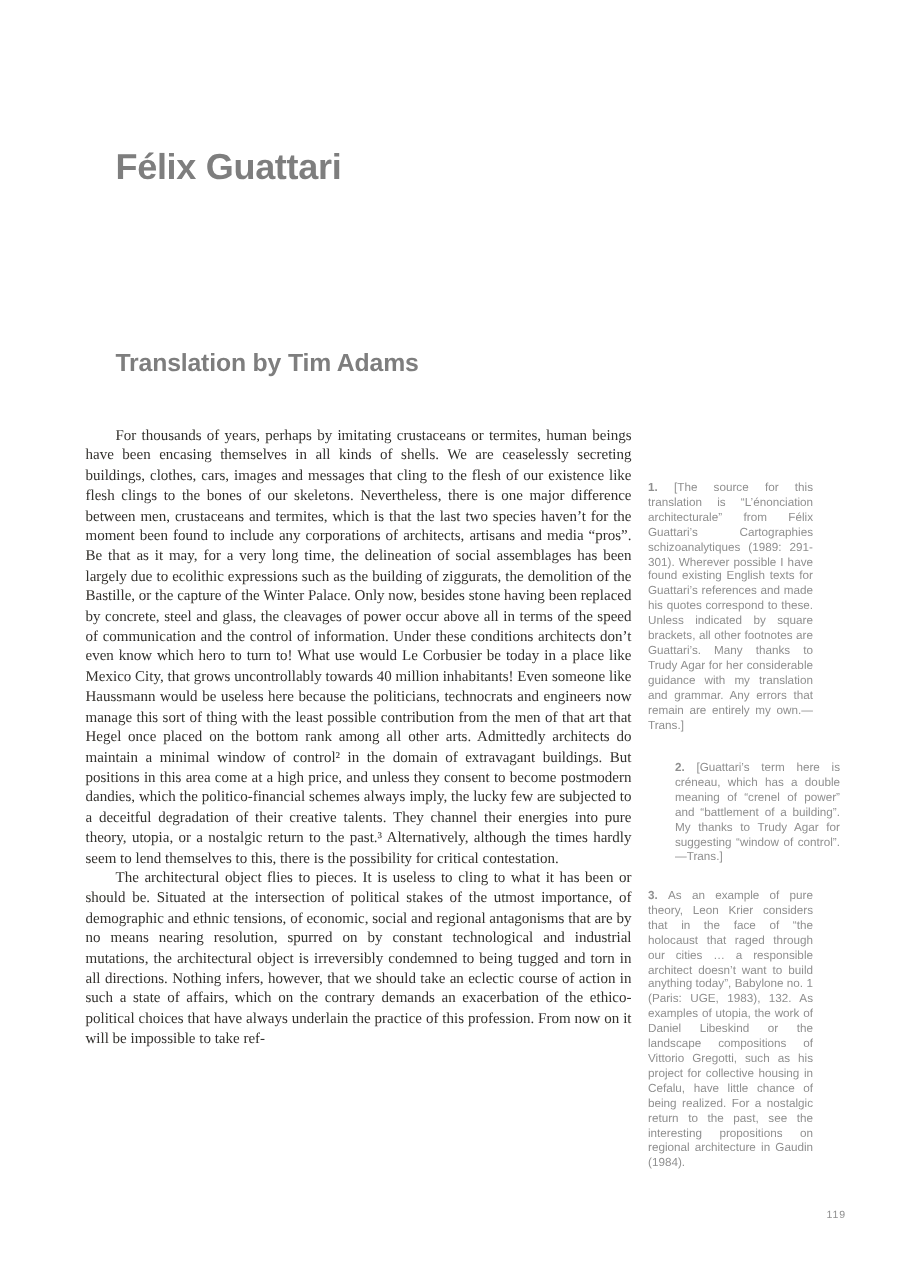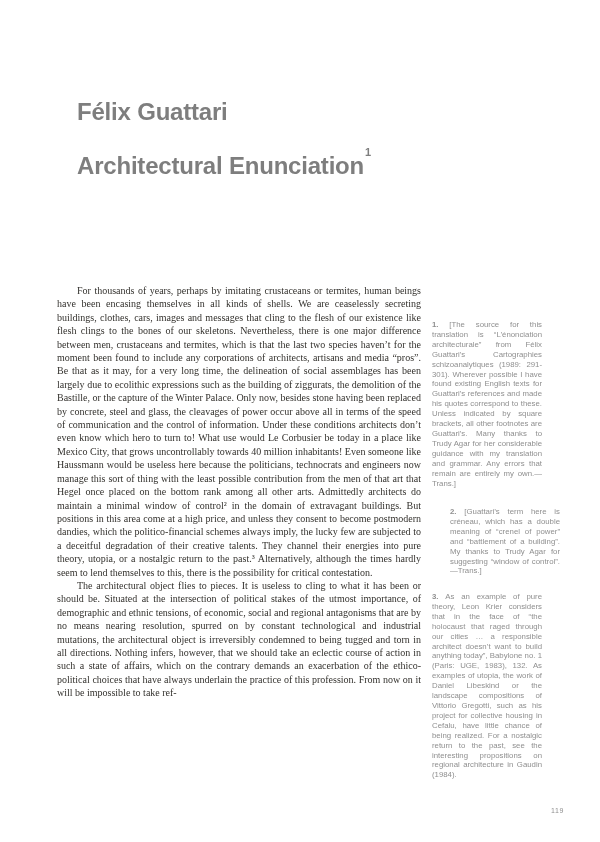--- a/index.html
+++ b/index.html
@@ -81,24 +81,22 @@
     color: var(--notes-ink, #8f8f8f);
   }
 </style>
 </head>
 <body>
 
 <div class="page">
 
   <div class="author">Félix Guattari</div>
 
-  <div class="article-title">
-    <span>Architectural Enunciation</span><sup>1</sup>
-  </div>
 
+  <div class="translator">Translation by Tim Adams</div>
 
   <div class="body-col">
     <p>For thousands of years, perhaps by imitating crustaceans or termites, human beings have been encasing themselves in all kinds of shells. We are ceaselessly secreting buildings, clothes, cars, images and messages that cling to the flesh of our existence like flesh clings to the bones of our skeletons. Nevertheless, there is one major difference between men, crustaceans and termites, which is that the last two species haven’t for the moment been found to include any corporations of architects, artisans and media “pros”. Be that as it may, for a very long time, the delineation of social assemblages has been largely due to ecolithic expressions such as the building of ziggurats, the demolition of the Bastille, or the capture of the Winter Palace. Only now, besides stone having been replaced by concrete, steel and glass, the cleavages of power occur above all in terms of the speed of communication and the control of information. Under these conditions architects don’t even know which hero to turn to! What use would Le Corbusier be today in a place like Mexico City, that grows uncontrollably towards 40 million inhabitants! Even someone like Haussmann would be useless here because the politicians, technocrats and engineers now manage this sort of thing with the least possible contribution from the men of that art that Hegel once placed on the bottom rank among all other arts. Admittedly architects do maintain a minimal window of control² in the domain of extravagant buildings. But positions in this area come at a high price, and unless they consent to become postmodern dandies, which the politico-financial schemes always imply, the lucky few are subjected to a deceitful degradation of their creative talents. They channel their energies into pure theory, utopia, or a nostalgic return to the past.³ Alternatively, although the times hardly seem to lend themselves to this, there is the possibility for critical contestation.</p>
     <p>The architectural object flies to pieces. It is useless to cling to what it has been or should be. Situated at the intersection of political stakes of the utmost importance, of demographic and ethnic tensions, of economic, social and regional antagonisms that are by no means nearing resolution, spurred on by constant technological and industrial mutations, the architectural object is irreversibly condemned to being tugged and torn in all directions. Nothing infers, however, that we should take an eclectic course of action in such a state of affairs, which on the contrary demands an exacerbation of the ethico-political choices that have always underlain the practice of this profession. From now on it will be impossible to take ref-</p>
   </div>
 
   <div class="note" id="note1"><span class="nb">1. </span><span>[The source for this translation is “L’énonciation architecturale” from Félix Guattari’s </span><span class="ni">Cartographies schizoanalytiques</span><span> (1989: 291-301). Wherever possible I have found existing English texts for Guattari’s references and made his quotes correspond to these. Unless indicated by square brackets, all other footnotes are Guattari’s. Many thanks to Trudy Agar for her considerable guidance with my translation and grammar. Any errors that remain are entirely my own.—Trans.]</span></div>
 
   <div class="note" id="note2"><span class="nb">2. </span><span>[Guattari’s term here is </span><span class="ni">créneau</span><span>, which has a double meaning of “crenel of power” and “battlement of a building”. My thanks to Trudy Agar for suggesting “window of control”.—Trans.]</span></div>
 

